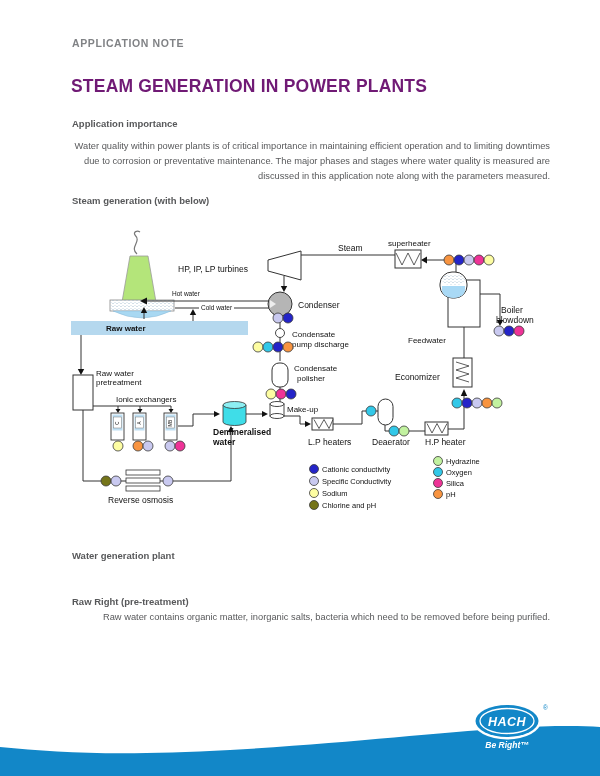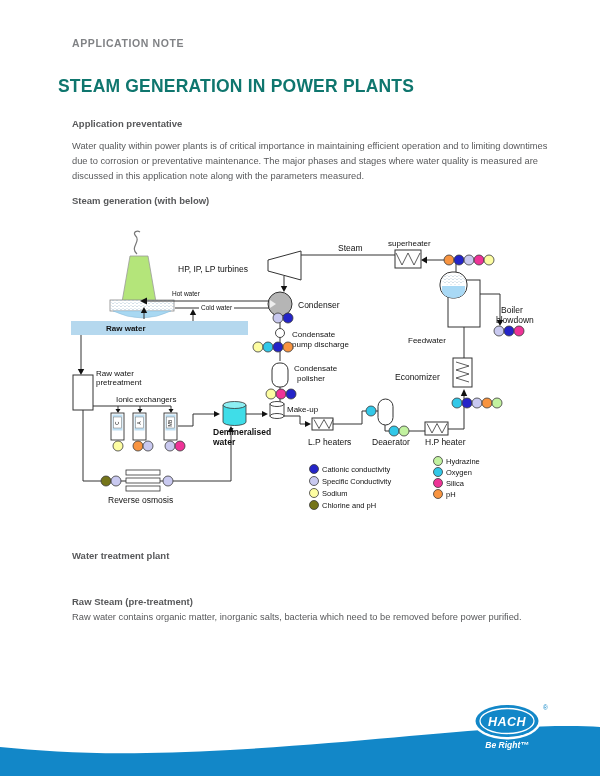--- a/index.html
+++ b/index.html
@@ -1,37 +1,37 @@
 <!DOCTYPE html>
 <html><head>
 <meta charset="utf-8">
 <style>
   html,body{margin:0;padding:0;background:#fff;}
   .page{position:relative;width:600px;height:776px;background:#ffffff;overflow:hidden;
-        font-family:"Liberation Sans",sans-serif;}
+        font-family:"Liberation Sans",sans-serif;text-align:right;}
   .eyebrow{position:absolute;left:72px;top:37px;font-size:10.5px;font-weight:bold;
            letter-spacing:0.6px;color:#808285;}
-  .doc-title{position:absolute;left:58px;top:76px;font-size:17.5px;font-weight:bold;
-             color:#0f766e;letter-spacing:0.2px;}
+  .doc-title{position:absolute;left:71px;top:76px;font-size:17.5px;font-weight:bold;
+             color:#701a75;letter-spacing:0.2px;}
   .h2{position:absolute;font-size:9.5px;font-weight:bold;color:#57585a;}
   .body-p{position:absolute;left:72px;width:478px;font-size:9.3px;line-height:15px;
           color:#58595b;}
   .diagram{position:absolute;left:68px;top:230px;width:492px;height:292px;}
   .diagram text{font-family:"Liberation Sans",sans-serif;fill:#111;}
   .footer-svg{position:absolute;left:0;top:686px;width:600px;height:90px;}
 </style>
 </head>
 <body>
 
 <div class="page">
 
   <div class="eyebrow">APPLICATION NOTE</div>
   <div class="doc-title">STEAM GENERATION IN POWER PLANTS</div>
 
-  <div class="h2" style="left:72px;top:118px;">Application preventative</div>
+  <div class="h2" style="left:72px;top:118px;">Application importance</div>
   <div class="body-p" style="top:139px;">Water quality within power plants is of critical importance in maintaining efficient operation and to limiting downtimes due to corrosion or preventative maintenance. The major phases and stages where water quality is measured are discussed in this application note along with the parameters measured.</div>
 
   <div class="h2" style="left:72px;top:195px;">Steam generation (with below)</div>
 
   <svg class="diagram" viewBox="0 0 492 292">
     <defs>
       <pattern id="stip" width="4" height="3" patternUnits="userSpaceOnUse">
         <circle cx="1" cy="1.5" r="0.6" fill="#9fb9cc"></circle>
         <circle cx="3" cy="0.5" r="0.5" fill="#b7cbd9"></circle>
       </pattern>
@@ -241,24 +241,24 @@
         <text x="8" y="2.8" font-size="7.5">Hydrazine</text>
         <circle cx="0" cy="11" r="4.5" fill="#32c8e8" stroke="#3a3a3a" stroke-width="0.8"></circle>
         <text x="8" y="13.8" font-size="7.5">Oxygen</text>
         <circle cx="0" cy="22" r="4.5" fill="#ee3397" stroke="#3a3a3a" stroke-width="0.8"></circle>
         <text x="8" y="24.8" font-size="7.5">Silica</text>
         <circle cx="0" cy="33" r="4.5" fill="#f89440" stroke="#3a3a3a" stroke-width="0.8"></circle>
         <text x="8" y="35.8" font-size="7.5">pH</text>
       </g>
   </svg>
 
-  <div class="h2" style="left:72px;top:550px;">Water treatment plant</div>
-
-  <div class="h2" style="left:72px;top:596px;">Raw Steam (pre-treatment)</div>
-  <div class="body-p" style="top:610px;">Raw water contains organic matter, inorganic salts, bacteria which need to be removed before power purified.</div>
+  <div class="h2" style="left:72px;top:550px;">Water generation plant</div>
+
+  <div class="h2" style="left:72px;top:596px;">Raw Right (pre-treatment)</div>
+  <div class="body-p" style="top:610px;">Raw water contains organic matter, inorganic salts, bacteria which need to be removed before being purified.</div>
 
   <svg class="footer-svg" viewBox="0 0 600 90">
     <path d="M0,61 C60,67 120,70 230,64 C350,57 430,47 510,42 C550,39.5 580,39.5 600,41 L600,90 L0,90 Z" fill="#1287c8"></path>
     <g>
       <ellipse cx="507" cy="35" rx="34" ry="18.5" fill="#ffffff"></ellipse>
       <ellipse cx="507" cy="35" rx="31.5" ry="16" fill="#1287c8"></ellipse>
       <ellipse cx="507" cy="35" rx="27" ry="12.5" fill="none" stroke="#ffffff" stroke-width="1.3"></ellipse>
       <text x="507" y="39.5" text-anchor="middle" font-size="12.5" font-weight="bold" font-style="italic" fill="#ffffff" font-family="Liberation Sans, sans-serif" letter-spacing="0.5">HACH</text>
       <text x="543" y="24" font-size="6.5" fill="#1287c8" font-family="Liberation Sans, sans-serif">®</text>
       <text x="507" y="62" text-anchor="middle" font-size="8.5" font-weight="bold" font-style="italic" fill="#ffffff" font-family="Liberation Sans, sans-serif">Be Right™</text>

